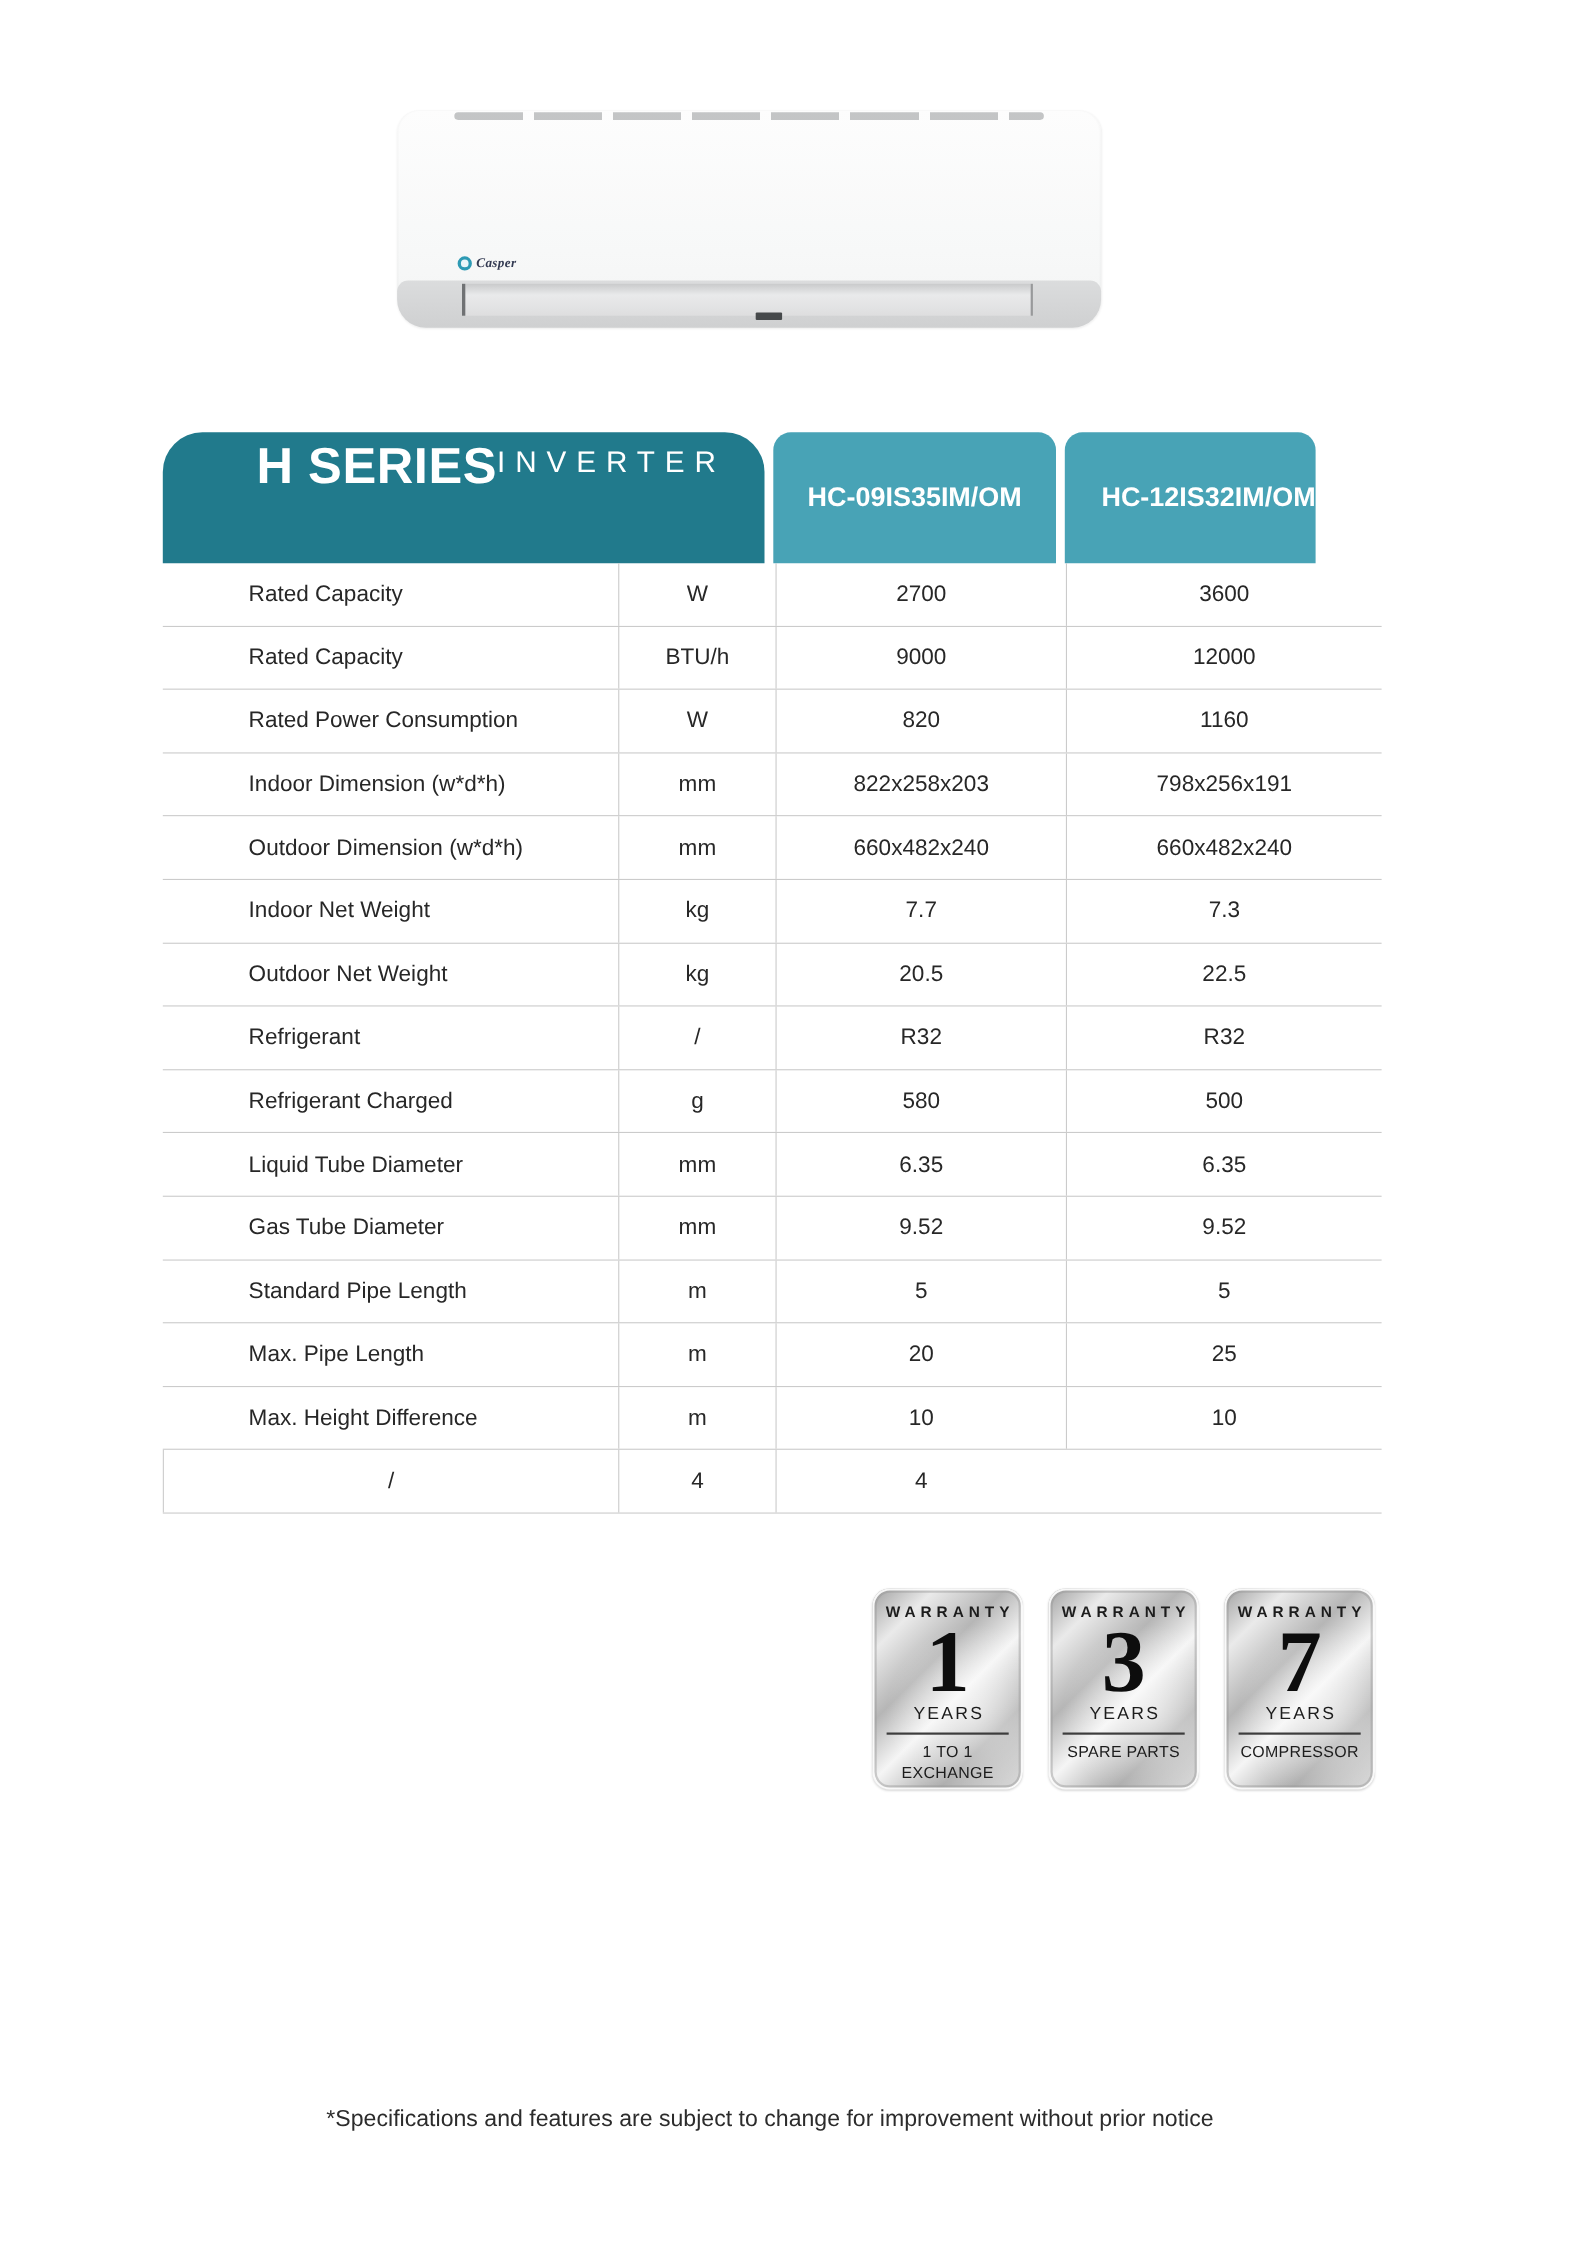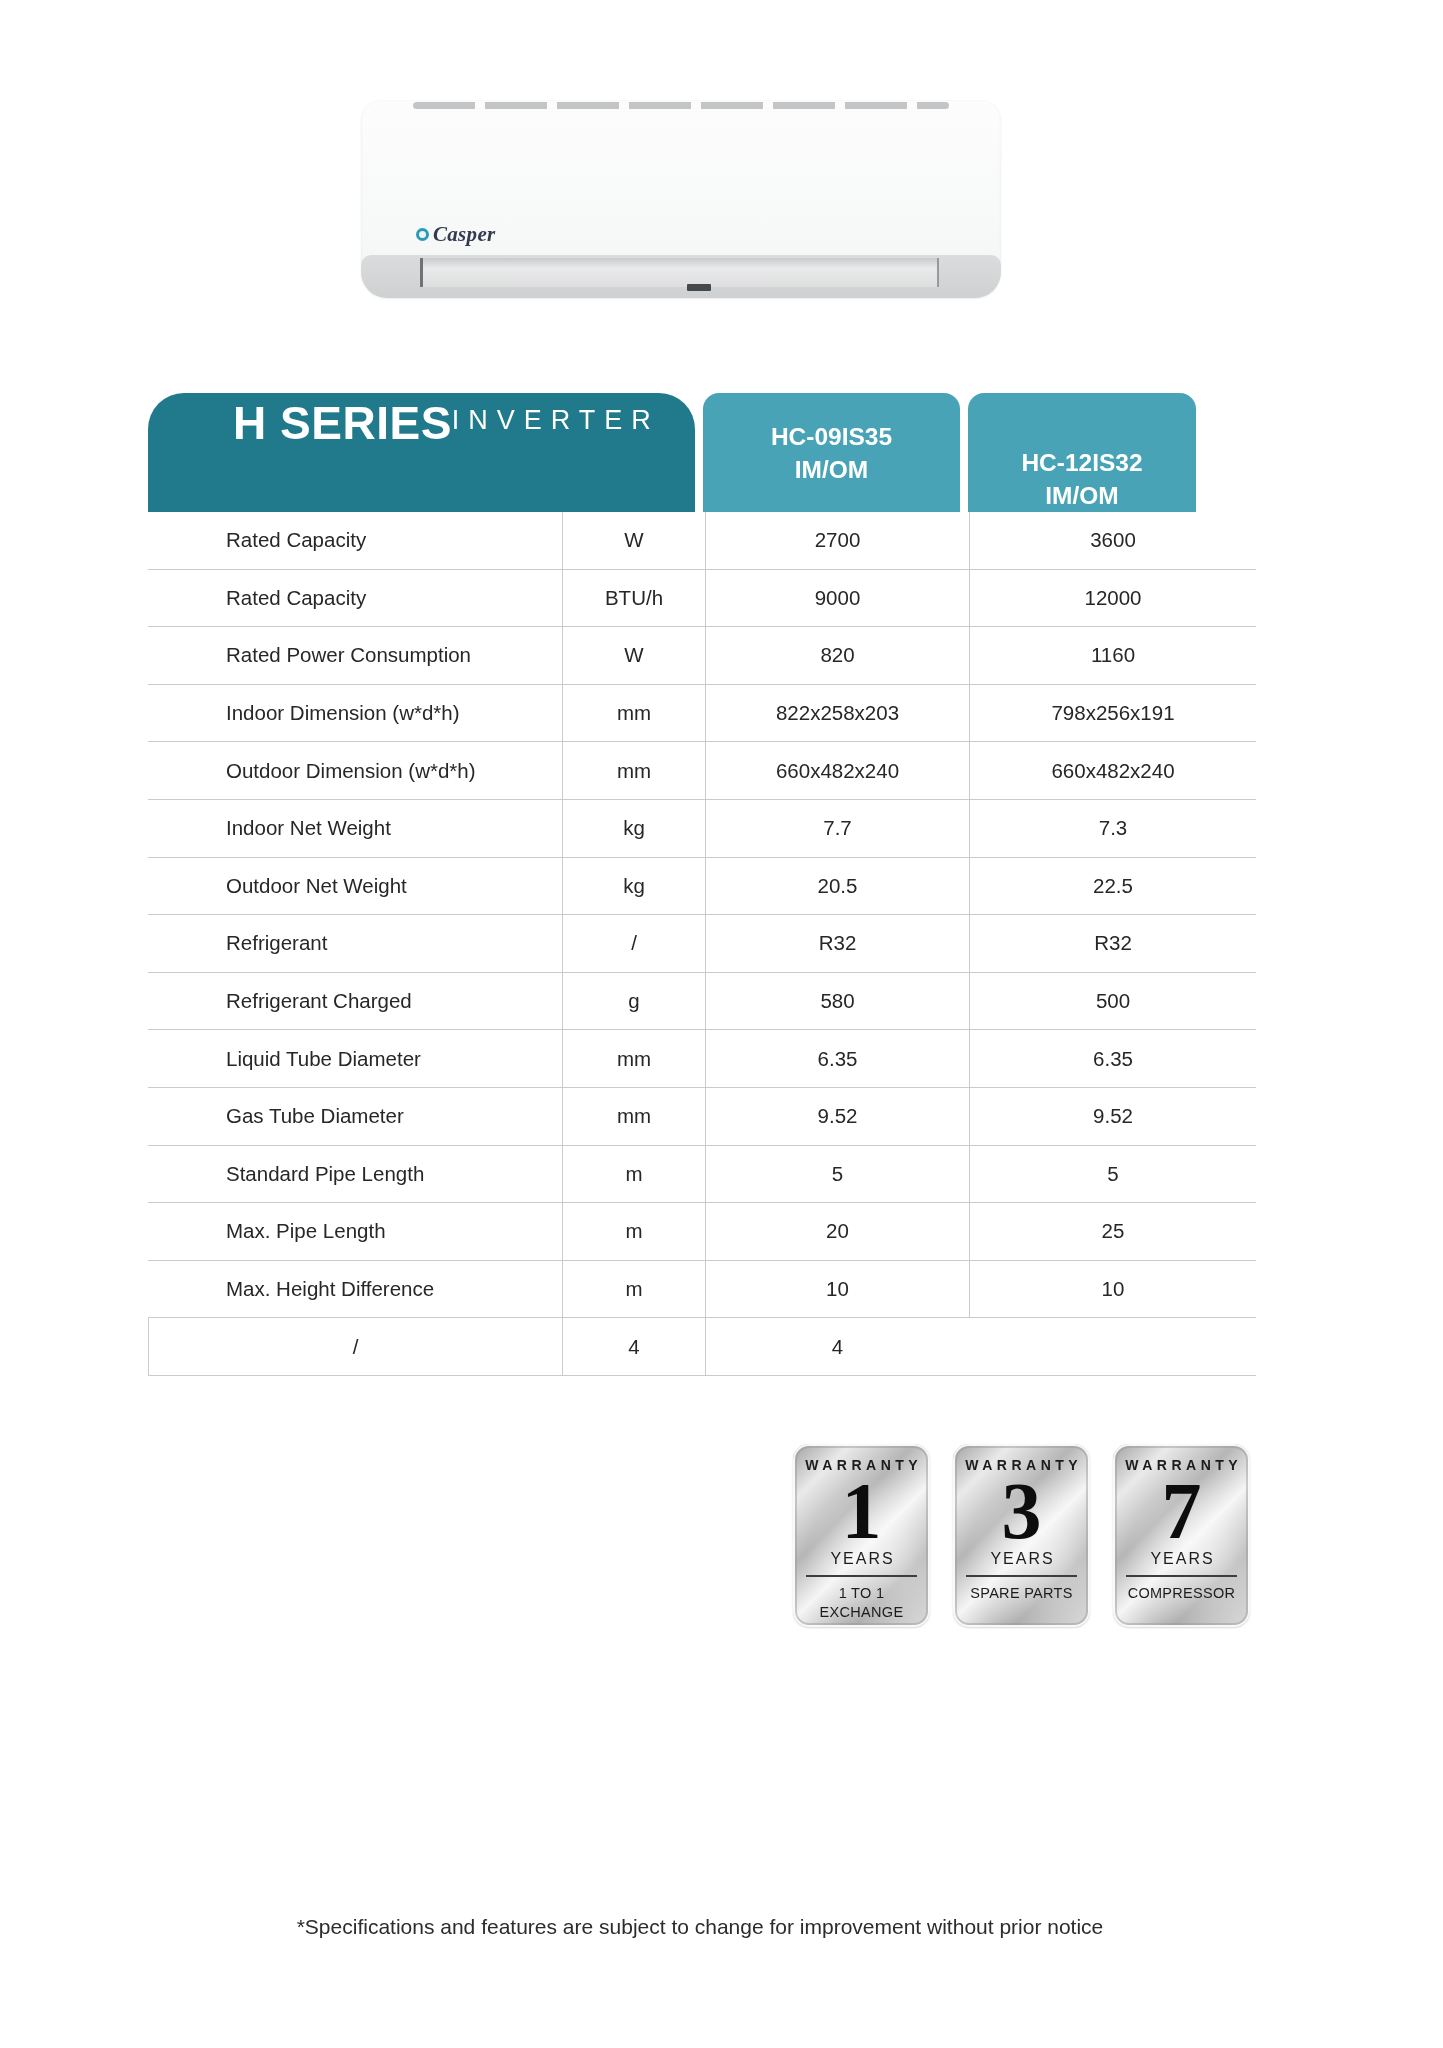--- a/index.html
+++ b/index.html
@@ -14,21 +14,21 @@
     border-radius:20px 20px 26px 26px;
     box-shadow:0 1px 2px rgba(0,0,0,0.07), inset -1px 0 2px rgba(0,0,0,0.03), inset 1px 0 2px rgba(0,0,0,0.03);
   }
   .ac-vents {
     position:absolute; top:2px; left:52px; right:52px; height:7px; border-radius:4px;
     background:repeating-linear-gradient(90deg,#b5b7b8 0 62px, rgba(255,255,255,0) 62px, rgba(255,255,255,0) 72px);
     opacity:.8;
   }
   .ac-logo { position:absolute; left:55px; bottom:51px; display:flex; align-items:center; gap:4px; }
   .logo-dot { width:13px; height:13px; border-radius:50%; border:3px solid #2d9ab4; background:#eaf6f9; }
-  .logo-text { font-family:"Liberation Serif", serif; font-style:italic; font-weight:700; font-size:21px; color:#333a52; letter-spacing:.3px; }
+  .logo-text { font-family:"Liberation Serif", serif; font-style:italic; font-weight:700; font-size:12px; color:#333a52; letter-spacing:.3px; }
   .ac-flap {
     position:absolute; left:0; right:0; bottom:0; height:43px;
     background:linear-gradient(180deg,#dbdcdd,#cfd0d1);
     border-radius:10px 10px 26px 26px;
   }
   .ac-slat {
     position:absolute; left:59px; right:62px; top:3px; bottom:11px;
     background:linear-gradient(180deg,#c9cacb 0%,#e9eaeb 35%,#dededf 100%);
     border-left:3px solid #707274; border-right:2px solid #98999b;
   }
@@ -39,21 +39,21 @@
   .thead { display:flex; gap:8px; height:119px; }
   .hdr-left {
     width:547px; flex:none; background:var(--header_dark,#217a8c);
     border-radius:36px 36px 0 0; color:#fff;
     display:flex; flex-direction:row; justify-content:center; padding:6px 0 0 50px;
   }
   .series-title { font-size:46px; font-weight:700; letter-spacing:.5px; line-height:1.05; }
   .series-sub { font-size:27px; font-weight:400; letter-spacing:9px; margin-top:6px; }
   .hdr-model {
     background:var(--header_light,#48a3b6); border-radius:16px 16px 0 0; color:#fff;
-    display:flex; flex-direction:column; align-items:center; justify-content:center;
+    display:flex; flex-direction:row; align-items:center; justify-content:center;
     font-weight:700; font-size:24.5px; line-height:33px; text-align:center;
   }
   .hdr-model.m1 { width:257px; flex:none; }
   .hdr-model.m2 { width:228px; flex:none;justify-content:flex-end; }
 
   .row {
     display:grid; grid-template-columns:414px 143px 264px 287px;
     height:57.6px; border-bottom:1px solid #cbcbcb;
     font-size:20.5px; color:#272727;
   }

